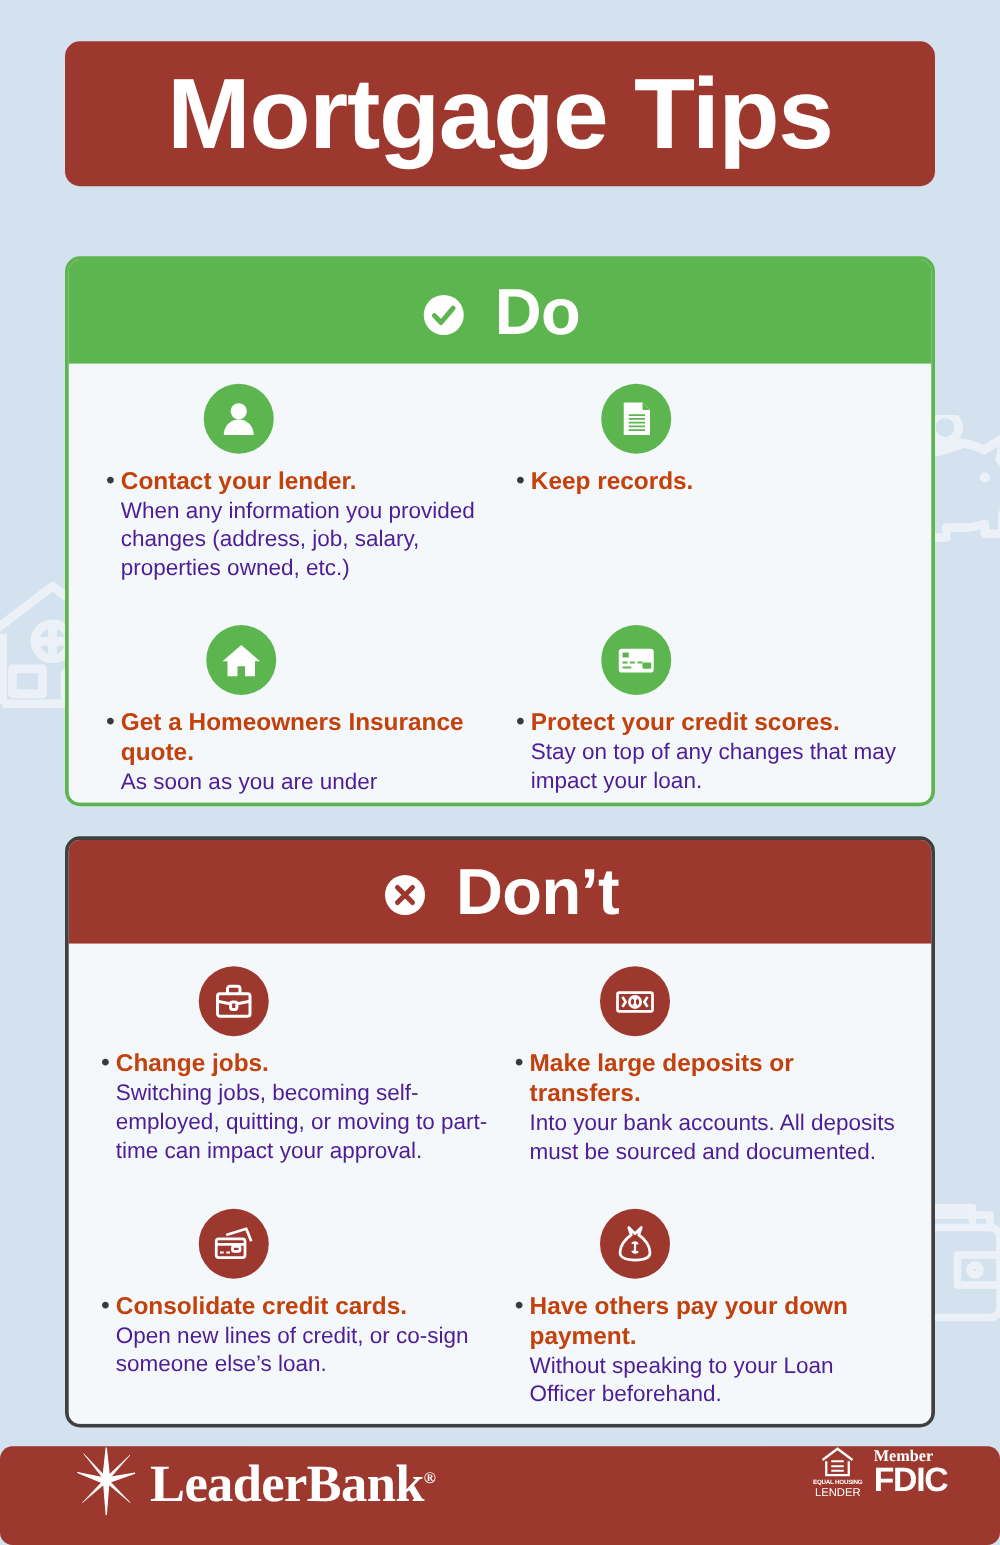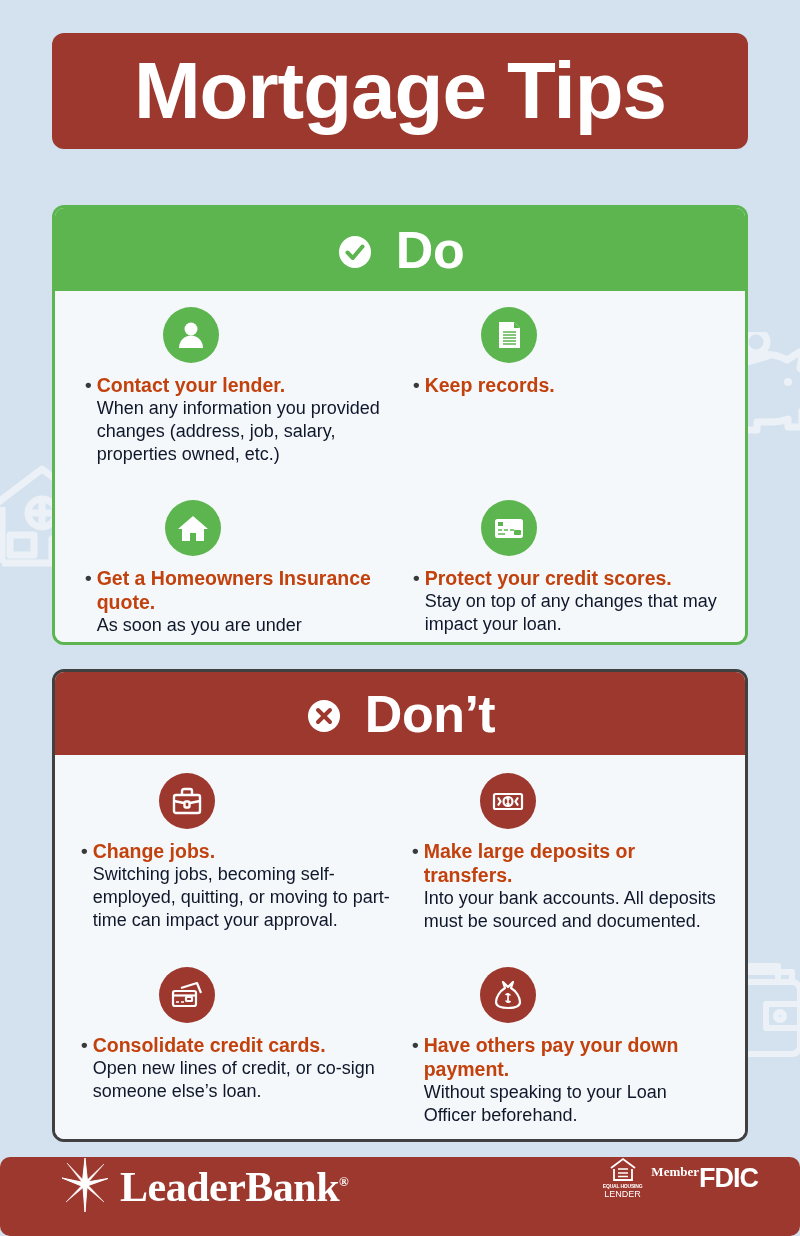--- a/index.html
+++ b/index.html
@@ -105,21 +105,21 @@
     font-weight: bold;
   }
   .tip-title {
     color: #c2410c;
     font-size: 19.5px;
     font-weight: bold;
     line-height: 24px;
     display: block;
   }
   .tip-desc {
-    color: #0f172a;
+    color: #4c1d95;
     font-size: 18px;
     line-height: 23px;
     display: block;
   }
 
   
   .do-grid { padding: 16px 26px 0 30px; column-gap: 22px; }
   .do-row2 { margin-top: 18px; }
 
   .dont-grid { padding: 18px 22px 0 26px; column-gap: 20px; }
@@ -154,21 +154,21 @@
   }
   .logo-tm {
     font-size: 13px;
     vertical-align: super;
   }
   .fdic-wrap {
     position: absolute;
     right: 42px;
     display: flex; align-items: center; gap: 9px;
   }
-  .fdic-block { display: flex; flex-direction: row; align-items: flex-start; }
+  .fdic-block { display: flex; flex-direction: column; align-items: flex-start; }
   .fdic-member {
     color: #fff;
     font-family: "Liberation Serif", serif;
     font-size: 13px;
     font-weight: bold;
     line-height: 13px;
   }
   .fdic-main {
     color: #fff;
     font-family: "Liberation Sans", sans-serif;

